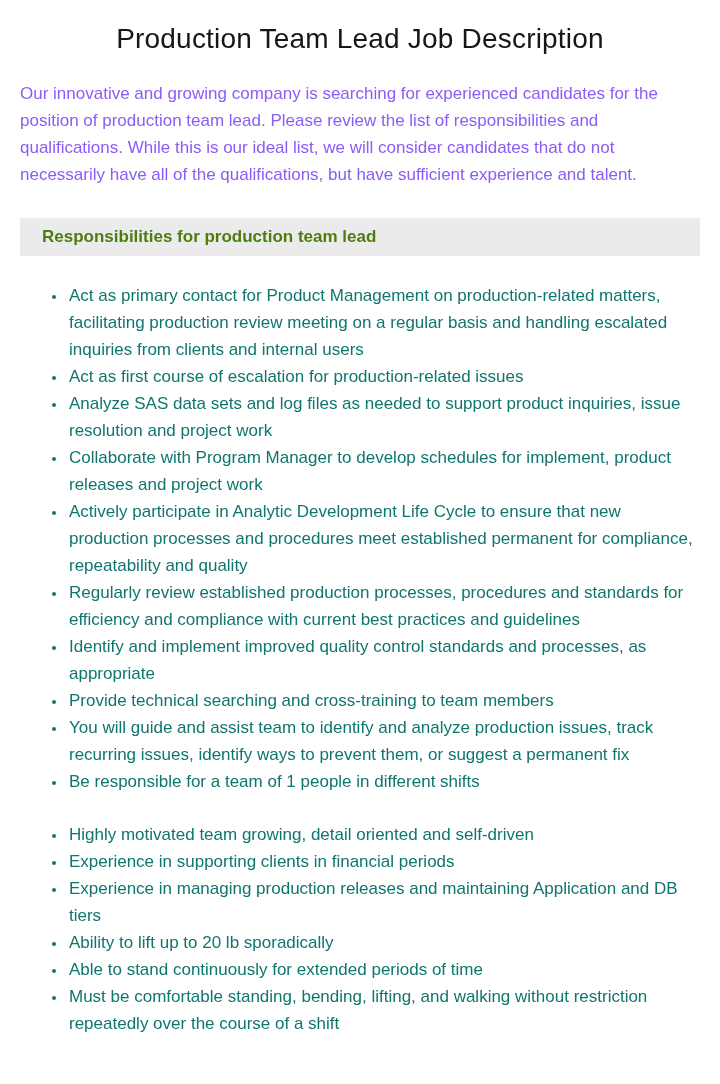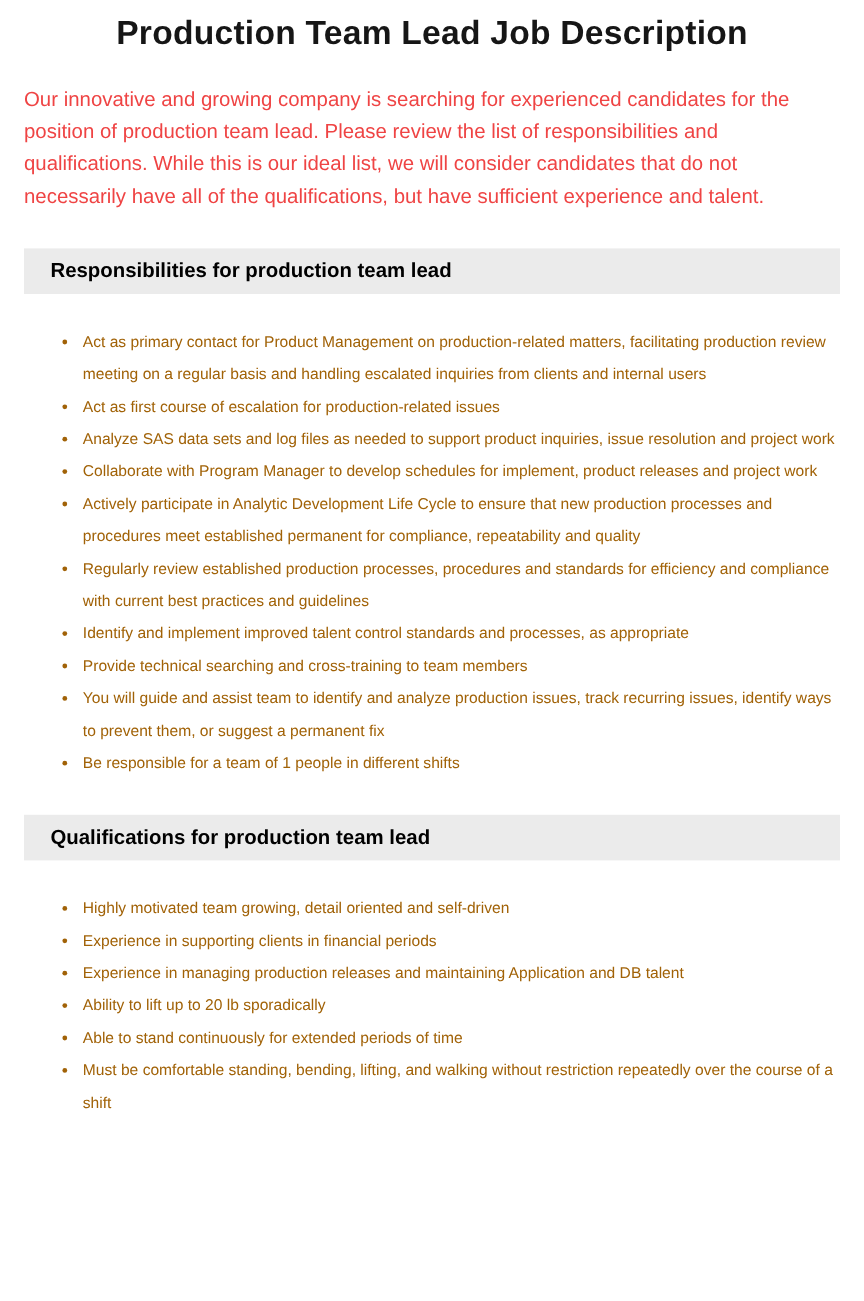--- a/index.html
+++ b/index.html
@@ -13,54 +13,54 @@
     box-sizing: border-box;
     background: #ffffff;
     font-family: "Liberation Sans", "DejaVu Sans", sans-serif;
     color: #1b1b1b;
     overflow: hidden;
   }
   .inner {
     padding: 0 20px;
   }
   h1.doc-title {
-    margin: 5px;
+    margin: 16px;
     padding: 6px 0 0 0;
     font-size: 28px;
     line-height: 34px;
-    font-weight: 700;
+    font-weight: 400;
     text-align: center;
     letter-spacing: 0.2px;
     color: #161616;
   }
   p.intro {
     margin: 24px 0 0 0;
     font-size: 17px;
     line-height: 27px;
-    color: #ef4444;
+    color: #8b5cf6;
   }
   .section-header {
     margin-top: 30px;
     background: #ebebeb;
     padding: 8px 10px 9px 22px;
     font-size: 17px;
     line-height: 21px;
     font-weight: 700;
-    color: #000000;
+    color: #4d7c0f;
   }
   ul.bullets {
     margin: 26px 0 0 0;
     padding: 0 0 0 47px;
     list-style: disc outside;
   }
   ul.bullets li {
-    font-size: 13px;
+    font-size: 17px;
     line-height: 27px;
     padding-left: 2px;
-    color: #a16207;
+    color: #0f766e;
   }
   ul.bullets li::marker {
     font-size: 14px;
   }
 </style>
 </head>
 <body>
 
 <div class="page">
   <div class="inner">
@@ -71,31 +71,30 @@
 
     <div class="section-header">Responsibilities for production team lead</div>
 
     <ul class="bullets">
         <li>Act as primary contact for Product Management on production-related matters, facilitating production review meeting on a regular basis and handling escalated inquiries from clients and internal users</li>
         <li>Act as first course of escalation for production-related issues</li>
         <li>Analyze SAS data sets and log files as needed to support product inquiries, issue resolution and project work</li>
         <li>Collaborate with Program Manager to develop schedules for implement, product releases and project work</li>
         <li>Actively participate in Analytic Development Life Cycle to ensure that new production processes and procedures meet established permanent for compliance, repeatability and quality</li>
         <li>Regularly review established production processes, procedures and standards for efficiency and compliance with current best practices and guidelines</li>
-        <li>Identify and implement improved talent control standards and processes, as appropriate</li>
+        <li>Identify and implement improved quality control standards and processes, as appropriate</li>
         <li>Provide technical searching and cross-training to team members</li>
         <li>You will guide and assist team to identify and analyze production issues, track recurring issues, identify ways to prevent them, or suggest a permanent fix</li>
         <li>Be responsible for a team of 1 people in different shifts</li>
       </ul>
 
-    <div class="section-header">Qualifications for production team lead</div>
 
     <ul class="bullets">
         <li>Highly motivated team growing, detail oriented and self-driven</li>
         <li>Experience in supporting clients in financial periods</li>
-        <li>Experience in managing production releases and maintaining Application and DB talent</li>
+        <li>Experience in managing production releases and maintaining Application and DB tiers</li>
         <li>Ability to lift up to 20 lb sporadically</li>
         <li>Able to stand continuously for extended periods of time</li>
         <li>Must be comfortable standing, bending, lifting, and walking without restriction repeatedly over the course of a shift</li>
       </ul>
 
   </div>
 </div>
 
 </body></html>

